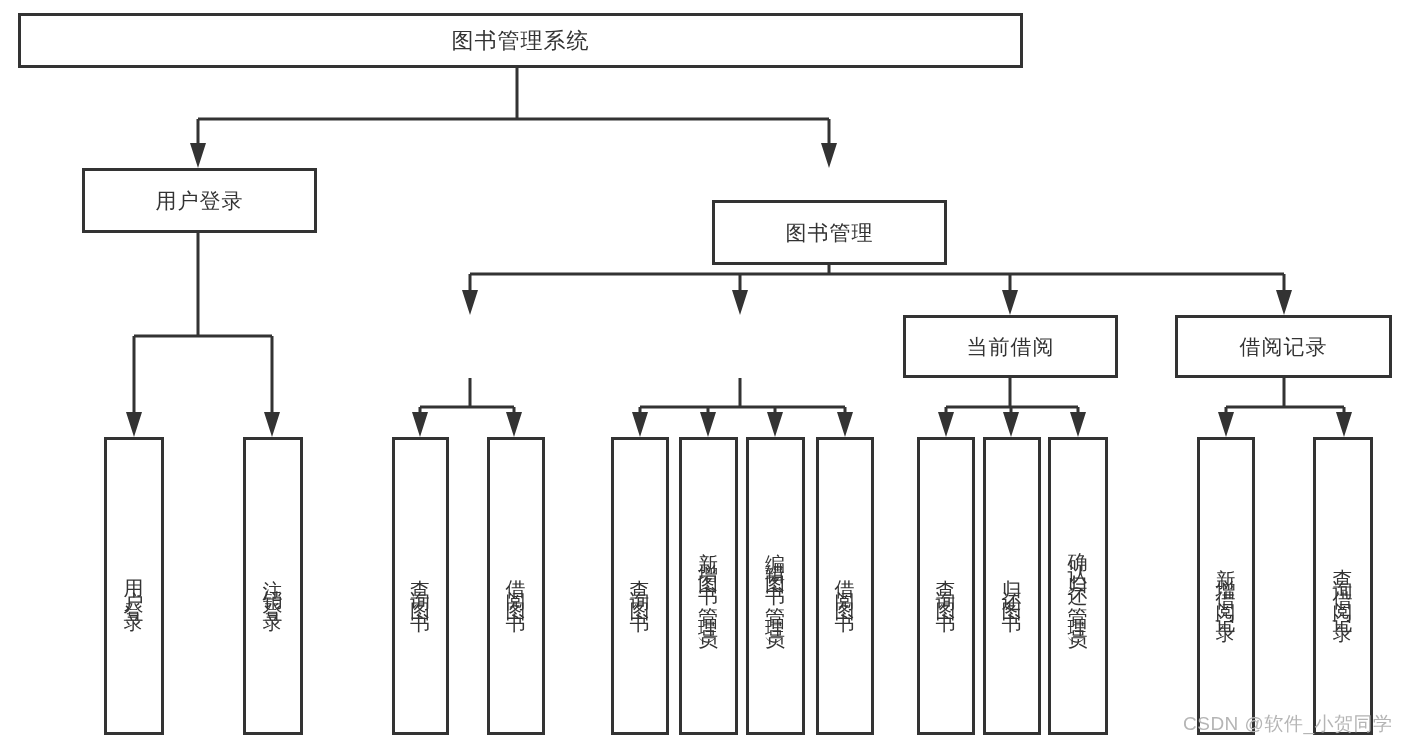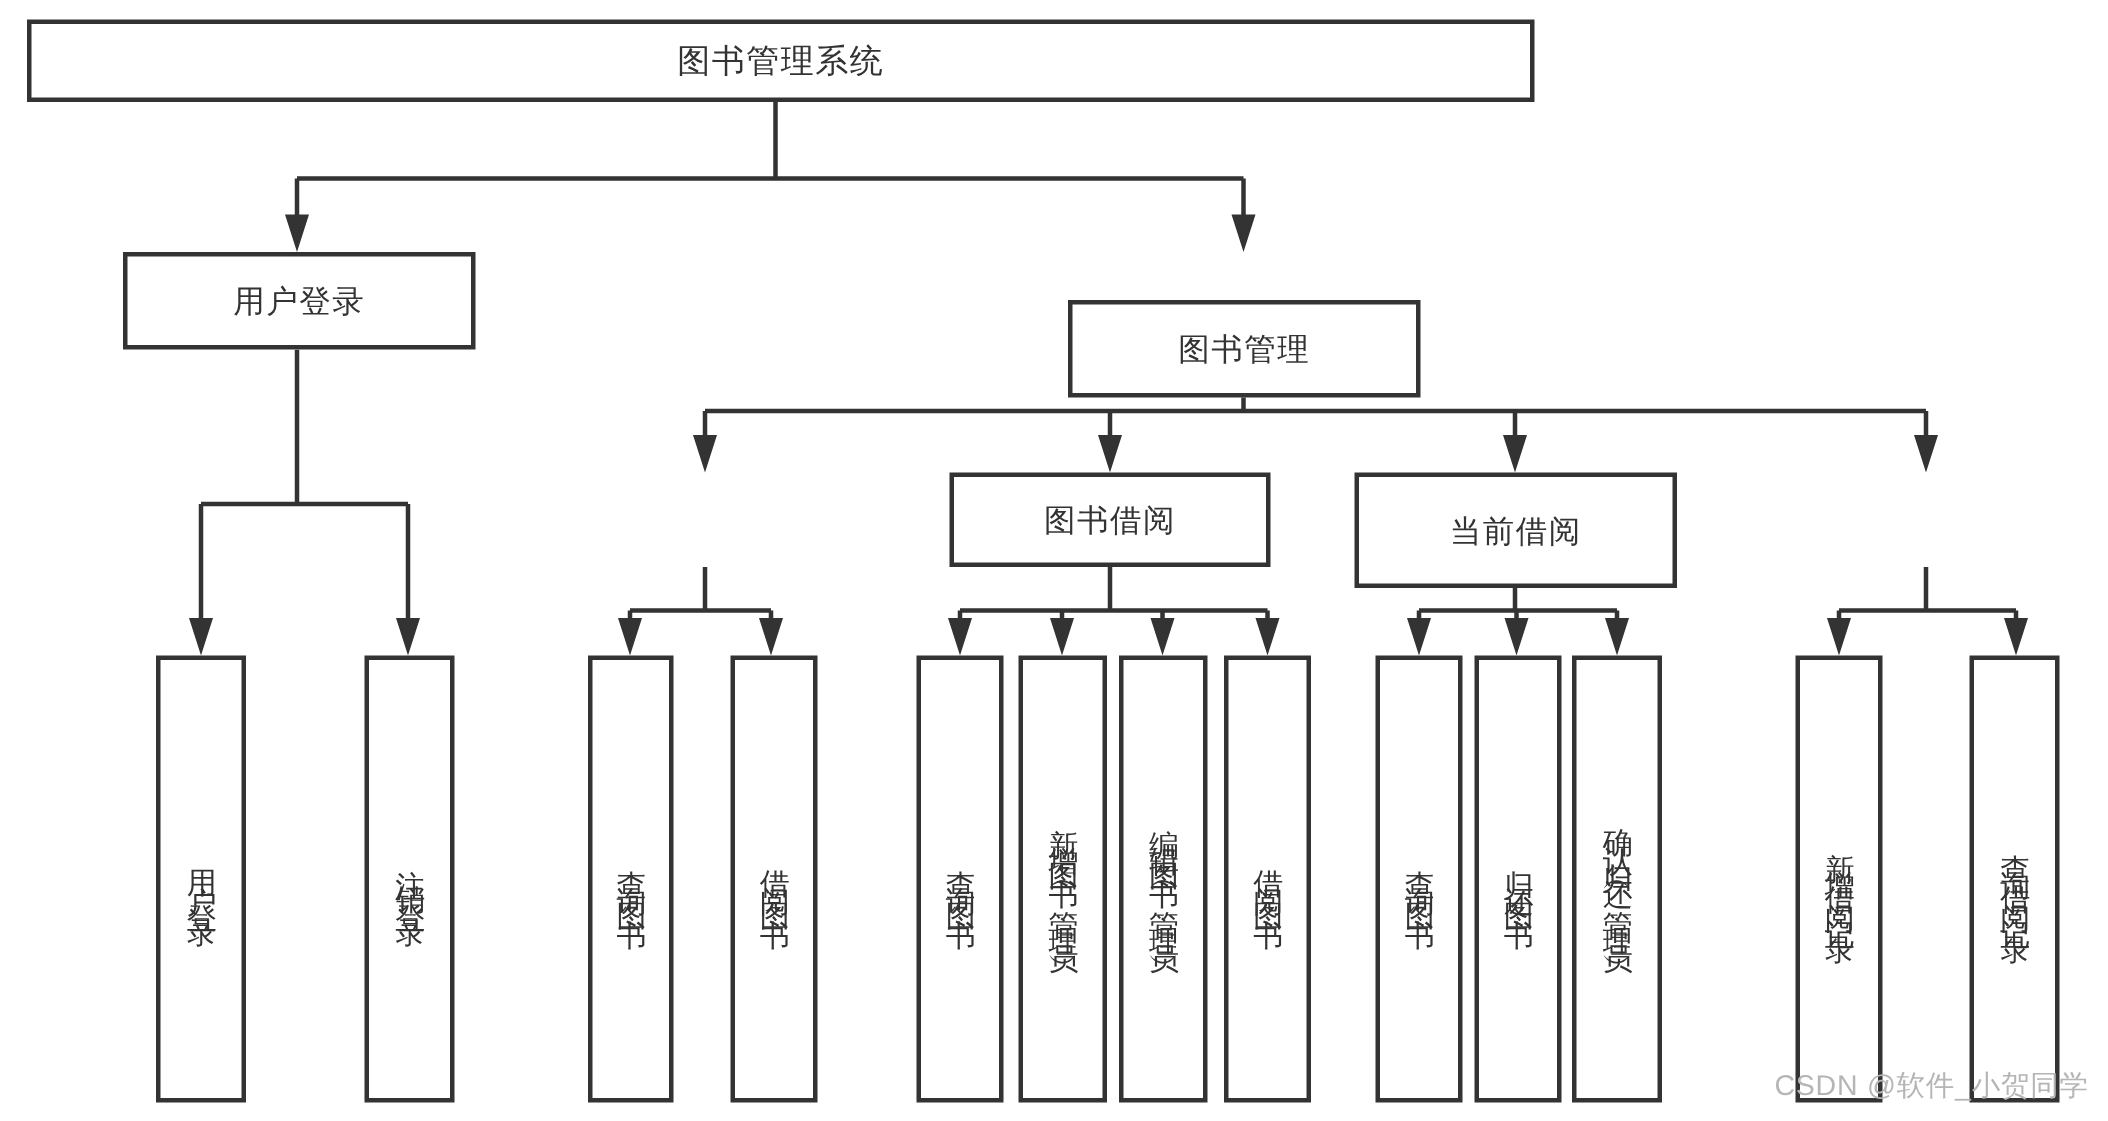--- a/index.html
+++ b/index.html
@@ -73,22 +73,22 @@
       <path d="M946,437 L938,412 L954,412 Z M1011,437 L1003,412 L1019,412 Z M1078,437 L1070,412 L1086,412 Z"></path>
       <path d="M1226,437 L1218,412 L1234,412 Z M1344,437 L1336,412 L1352,412 Z"></path>
     </g>
   </svg>
 
   <div class="box hbox root" style="left:18px;top:13px;width:1005px;height:55px;">图书管理系统</div>
 
   <div class="box hbox" style="left:82px;top:168px;width:235px;height:65px;">用户登录</div>
   <div class="box hbox" style="left:712px;top:168px;width:235px;height:65px;margin-top:32px;">图书管理</div>
 
-  <div class="box hbox" style="left:633px;top:315px;width:214px;height:63px;">图书借阅</div>
-  <div class="box hbox" style="left:903px;top:315px;width:215px;height:77px;">当前借阅</div>
+  <div class="box hbox" style="left:903px;top:315px;width:215px;height:63px;">当前借阅</div>
+  <div class="box hbox" style="left:1175px;top:315px;width:217px;height:63px;">借阅记录</div>
 
   <div class="box vbox" style="left:104px;top:437px;width:60px;height:298px;">用户登录</div>
   <div class="box vbox" style="left:243px;top:437px;width:60px;height:298px;">注销登录</div>
 
   <div class="box vbox" style="left:392px;top:437px;width:57px;height:298px;">查询图书</div>
   <div class="box vbox" style="left:487px;top:437px;width:58px;height:298px;">借阅图书</div>
 
   <div class="box vbox" style="left:611px;top:437px;width:58px;height:298px;">查询图书</div>
   <div class="box vbox" style="left:679px;top:437px;width:59px;height:298px;">新增图书（管理员）</div>
   <div class="box vbox" style="left:746px;top:437px;width:59px;height:298px;">编辑图书（管理员）</div>

